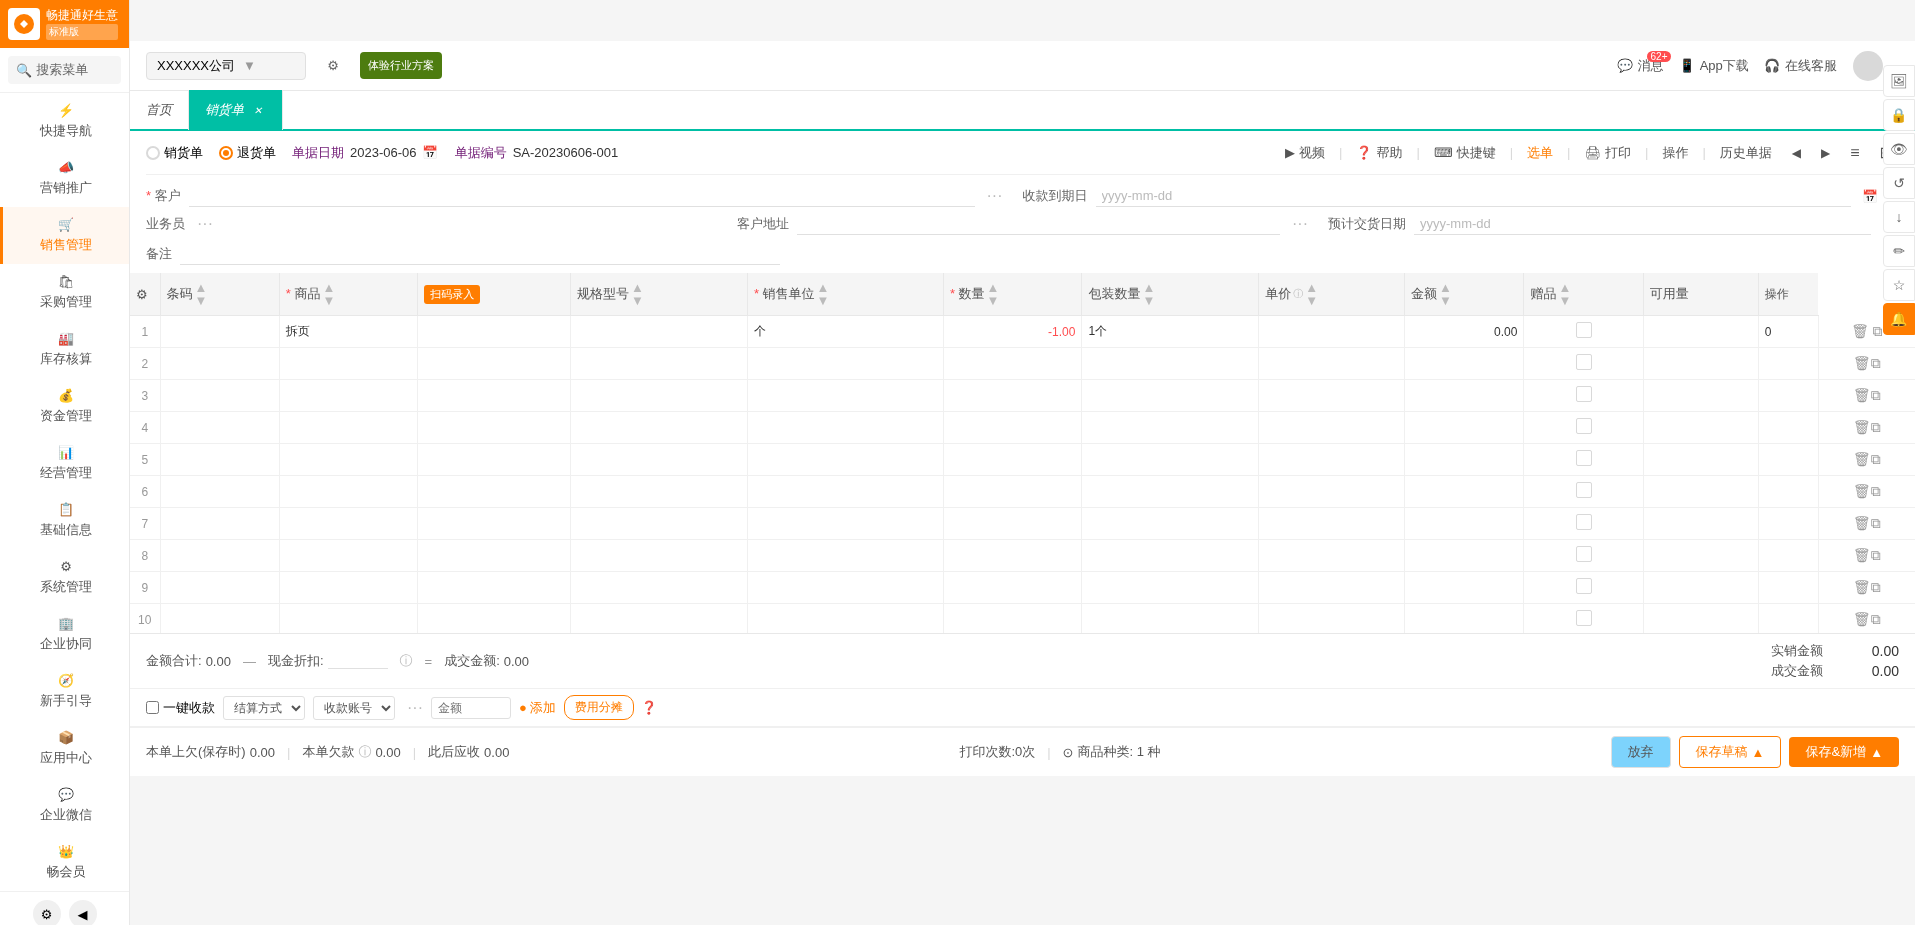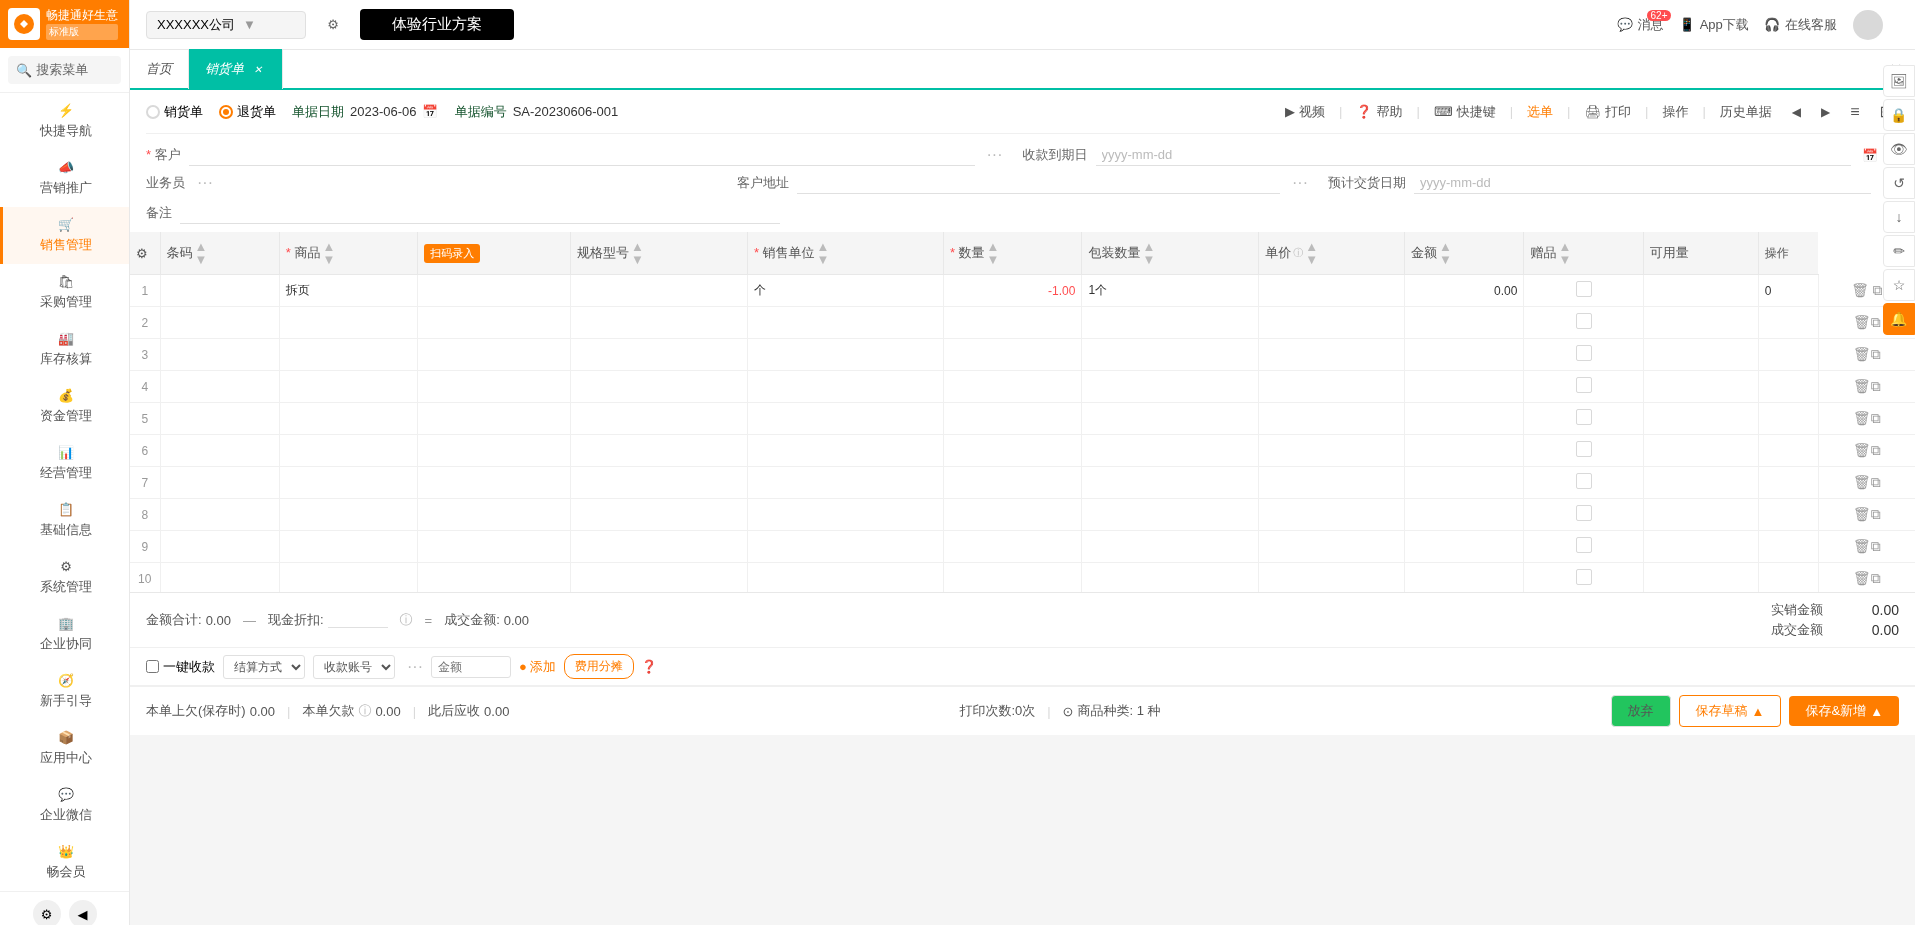--- a/index.html
+++ b/index.html
@@ -16,25 +16,25 @@
     .sidebar-search-btn { width: 100%; background: #f5f5f5; border: none; border-radius: 4px; padding: 5px 8px; display: flex; align-items: center; gap: 4px; cursor: pointer; color: #666; font-size: 12px; }
     .sidebar-item { padding: 10px 8px; display: flex; flex-direction: column; align-items: center; gap: 4px; cursor: pointer; border-left: 3px solid transparent; color: #555; font-size: 12px; }
     .sidebar-item.active { background: #fff7f0; color: #ff7d00; border-left-color: #ff7d00; }
     .sidebar-bottom { margin-top: auto; border-top: 1px solid #f0f0f0; display: flex; padding: 8px; gap: 8px; align-items: center; justify-content: center; }
     .sidebar-bottom-btn { width: 28px; height: 28px; border-radius: 50%; background: #f0f0f0; border: none; cursor: pointer; display: flex; align-items: center; justify-content: center; }
 
     
     .main { flex: 1; display: flex; flex-direction: column; height: 925px; overflow: hidden; }
 
     
-    .topbar { background: #fff; height: 50px; display: flex; align-items: center; padding: 0 16px; border-bottom: 1px solid #e8e8e8; gap: 12px; }
+    .topbar { background: #fff; height: 50px; display: flex; align-items: center; padding: 0 16px; border-bottom: 1px solid #e8e8e8; gap: 12px; margin-top: 41px; }
     .topbar-company { display: flex; align-items: center; gap: 8px; background: #f5f5f5; border: 1px solid #e0e0e0; border-radius: 4px; padding: 4px 10px; min-width: 160px; cursor: pointer; }
     .topbar-company-arrow { color: #999; }
     .topbar-gear { width: 30px; height: 30px; display: flex; align-items: center; justify-content: center; cursor: pointer; color: #666; }
-    .topbar-experience-btn { background: #000000; color: #fff; border: none; border-radius: 4px; padding: 6px 32px; cursor: pointer; font-size: 15px; }
+    .topbar-experience-btn { background: #4d7c0f; color: #fff; border: none; border-radius: 4px; padding: 6px 8px; cursor: pointer; font-size: 11px; }
     .topbar-right { margin-left: auto; display: flex; align-items: center; gap: 16px; }
     .topbar-msg { display: flex; align-items: center; gap: 4px; cursor: pointer; color: #555; font-size: 12px; position: relative; }
     .topbar-badge { background: #ff4d4f; color: #fff; font-size: 10px; border-radius: 10px; padding: 0 4px; position: absolute; top: -6px; right: -8px; min-width: 18px; text-align: center; }
     .topbar-app { display: flex; align-items: center; gap: 4px; cursor: pointer; color: #555; font-size: 12px; }
     .topbar-service { display: flex; align-items: center; gap: 4px; cursor: pointer; color: #555; font-size: 12px; }
     .topbar-avatar { width: 30px; height: 30px; background: #d9d9d9; border-radius: 50%; cursor: pointer; }
     .topbar-username { font-size: 12px; color: #555; cursor: pointer; }
 
     
     .tabbar { background: #fff; border-bottom: 2px solid #00bfa5; display: flex; align-items: center; height: 40px; padding: 0 0; }
@@ -44,21 +44,21 @@
     .tabbar-close-all { margin-left: auto; padding: 0 12px; cursor: pointer; color: #999; font-size: 16px; }
 
     
     .content { flex: 1; overflow: hidden; display: flex; flex-direction: column; background: #f5f5f5; }
     .radio-group { display: flex; gap: 16px; }
     .radio-item { display: flex; align-items: center; gap: 4px; cursor: pointer; font-size: 13px; }
     .radio-dot { width: 14px; height: 14px; border-radius: 50%; border: 2px solid #d9d9d9; display: inline-block; }
     .radio-dot.checked { border-color: #ff7d00; position: relative; }
     .radio-dot.checked::after { content: ''; position: absolute; top: 2px; left: 2px; width: 6px; height: 6px; background: #ff7d00; border-radius: 50%; }
     .form-date { display: flex; align-items: center; gap: 6px; color: #555; font-size: 13px; }
-    .form-date-label { color: #14532d; }
+    .form-date-label { color: #701a75; }
     .form-date-value { color: #333; font-weight: 500; }
     .form-number { display: flex; align-items: center; gap: 6px; color: #555; font-size: 13px; }
     .form-toolbar { margin-left: auto; display: flex; align-items: center; gap: 8px; }
     .form-tool-btn { display: flex; align-items: center; gap: 4px; cursor: pointer; font-size: 12px; color: #555; padding: 2px 6px; border-radius: 3px; }
     .form-tool-btn.active { color: #ff7d00; }
     .form-tool-separator { color: #d9d9d9; }
     .form-label { color: #666; white-space: nowrap; font-size: 13px; }
     .form-label.required::before { content: '* '; color: #ff4d4f; }
     .form-input { border: none; border-bottom: 1px solid #e0e0e0; padding: 3px 6px; min-width: 180px; color: #333; font-size: 13px; outline: none; background: transparent; }
     .form-input::placeholder { color: #bbb; }
@@ -96,21 +96,21 @@
     .bottom-payment { display: flex; align-items: center; gap: 8px; padding: 6px 16px; border-bottom: 1px solid #f0f0f0; }
     .payment-check { display: flex; align-items: center; gap: 4px; }
     .payment-select { border: 1px solid #e0e0e0; border-radius: 3px; padding: 3px 6px; font-size: 12px; color: #555; background: #fff; }
     .payment-input { border: 1px solid #e0e0e0; border-radius: 3px; padding: 3px 6px; font-size: 12px; width: 80px; }
     .add-btn { display: flex; align-items: center; gap: 3px; color: #ff7d00; cursor: pointer; font-size: 12px; }
     .fee-btn { border: 1px solid #ff7d00; color: #ff7d00; background: #fff; border-radius: 10px; padding: 3px 10px; font-size: 12px; cursor: pointer; }
     .help-icon { color: #bbb; cursor: pointer; }
     .stat-item { font-size: 12px; color: #555; display: flex; align-items: center; gap: 4px; }
     .stat-count { display: flex; align-items: center; gap: 4px; font-size: 12px; color: #555; margin-left: auto; }
     .action-btns { display: flex; gap: 8px; margin-left: auto; align-items: center; }
-    .discard-btn { border: 1px solid #e0e0e0; background: #22c55e; color: #555; border-radius: 4px; padding: 6px 16px; font-size: 13px; cursor: pointer; }
+    .discard-btn { border: 1px solid #e0e0e0; background: #7dd3fc; color: #555; border-radius: 4px; padding: 6px 16px; font-size: 13px; cursor: pointer; }
     .save-draft-btn { border: 1px solid #ff7d00; background: #fff; color: #ff7d00; border-radius: 4px; padding: 6px 16px; font-size: 13px; cursor: pointer; display: flex; align-items: center; gap: 4px; }
     .save-new-btn { background: #ff7d00; color: #fff; border: none; border-radius: 4px; padding: 6px 16px; font-size: 13px; cursor: pointer; display: flex; align-items: center; gap: 4px; }
     .right-summary-row { display: flex; justify-content: flex-end; gap: 16px; align-items: center; font-size: 13px; color: #555; }
     .right-summary-val { font-size: 14px; font-weight: 500; color: #333; min-width: 60px; text-align: right; }
 
     
     .right-float { position: fixed; right: 0; top: 50%; transform: translateY(-50%); display: flex; flex-direction: column; gap: 2px; z-index: 100; }
     .right-float-btn { width: 32px; height: 32px; background: #fff; border: 1px solid #e8e8e8; border-radius: 4px 0 0 4px; display: flex; align-items: center; justify-content: center; cursor: pointer; color: #666; font-size: 14px; }
     .right-float-btn.highlight { background: #ff7d00; color: #fff; border-color: #ff7d00; }
 

